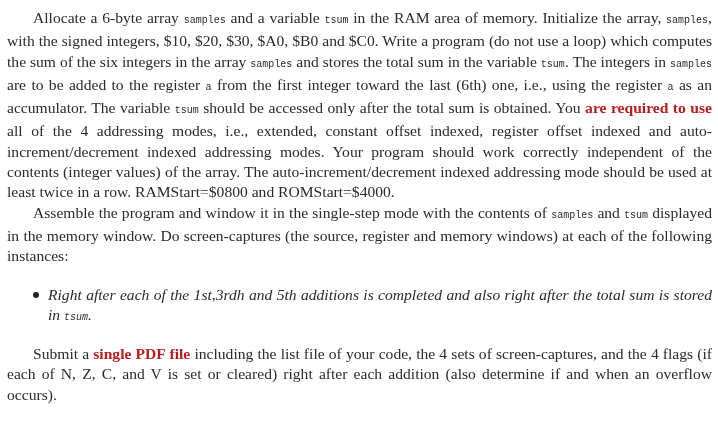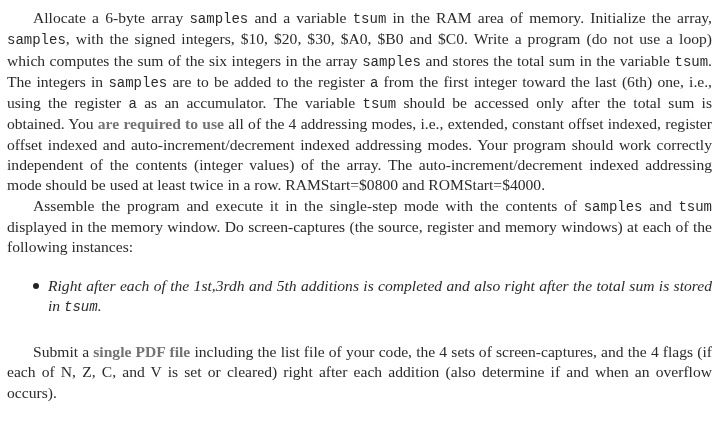--- a/index.html
+++ b/index.html
@@ -10,38 +10,38 @@
   }
   .doc {
     position: relative;
     padding: 8px 6px 0 7px;
     font-family: "Liberation Serif", "DejaVu Serif", serif;
     font-size: 15.6px;
     line-height: 20.3px;
     text-align: justify;
   }
   .para { margin: 0; text-indent: 26px; }
-  .tt { font-family: "Liberation Mono", "DejaVu Sans Mono", monospace; font-size: 14px; margin-top: 44px; }
-  .b { font-weight: bold; color: #737373; }
+  .tt { font-family: "Liberation Mono", "DejaVu Sans Mono", monospace; font-size: 10px; margin-top: 44px; }
+  .b { font-weight: bold; color: #b91c1c; }
   .list { margin: 18px 0 0 0; padding: 0; list-style: none; font-style: italic; }
   .list li { position: relative; padding-left: 41px; text-align: justify; }
   .bullet {
     position: absolute; left: 26px; top: 7px;
     width: 6px; height: 6px; border-radius: 50%; background: #222;
   }
-  .para3 { margin-top: 25px; }
+  .para3 { margin-top: 16px; }
 </style>
 </head>
 <body>
 
 <div class="doc">
 
   <p class="para"><span>Allocate a 6-byte array </span><span class="tt">samples</span><span> and a variable </span><span class="tt">tsum</span><span> in the RAM area of memory. Initialize the array, </span><span class="tt">samples</span><span>, with the signed integers, $10, $20, $30, $A0, $B0 and $C0. Write a program (do not use a loop) which computes the sum of the six integers in the array </span><span class="tt">samples</span><span> and stores the total sum in the variable </span><span class="tt">tsum</span><span>. The integers in </span><span class="tt">samples</span><span> are to be added to the register </span><span class="tt">a</span><span> from the first integer toward the last (6th) one, i.e., using the register </span><span class="tt">a</span><span> as an accumulator. The variable </span><span class="tt">tsum</span><span> should be accessed only after the total sum is obtained. You </span><span class="b">are required to use</span><span> all of the 4 addressing modes, i.e., extended, constant offset indexed, register offset indexed and auto-increment/decrement indexed addressing modes. Your program should work correctly independent of the contents (integer values) of the array. The auto-increment/decrement indexed addressing mode should be used at least twice in a row. RAMStart=$0800 and ROMStart=$4000.</span></p>
 
-  <p class="para"><span>Assemble the program and execute it in the single-step mode with the contents of </span><span class="tt">samples</span><span> and </span><span class="tt">tsum</span><span> displayed in the memory window. Do screen-captures (the source, register and memory windows) at each of the following instances:</span></p>
+  <p class="para"><span>Assemble the program and window it in the single-step mode with the contents of </span><span class="tt">samples</span><span> and </span><span class="tt">tsum</span><span> displayed in the memory window. Do screen-captures (the source, register and memory windows) at each of the following instances:</span></p>
 
   <ul class="list">
     <li>
       <span class="bullet"></span><span>Right after each of the 1st,3rdh and 5th additions is completed and also right after the total sum is stored in </span><span class="tt">tsum</span><span>.</span>
     </li>
   </ul>
 
   <p class="para para3"><span>Submit a </span><span class="b">single PDF file</span><span> including the list file of your code, the 4 sets of screen-captures, and the 4 flags (if each of N, Z, C, and V is set or cleared) right after each addition (also determine if and when an overflow occurs).</span></p>
 
 </div>

